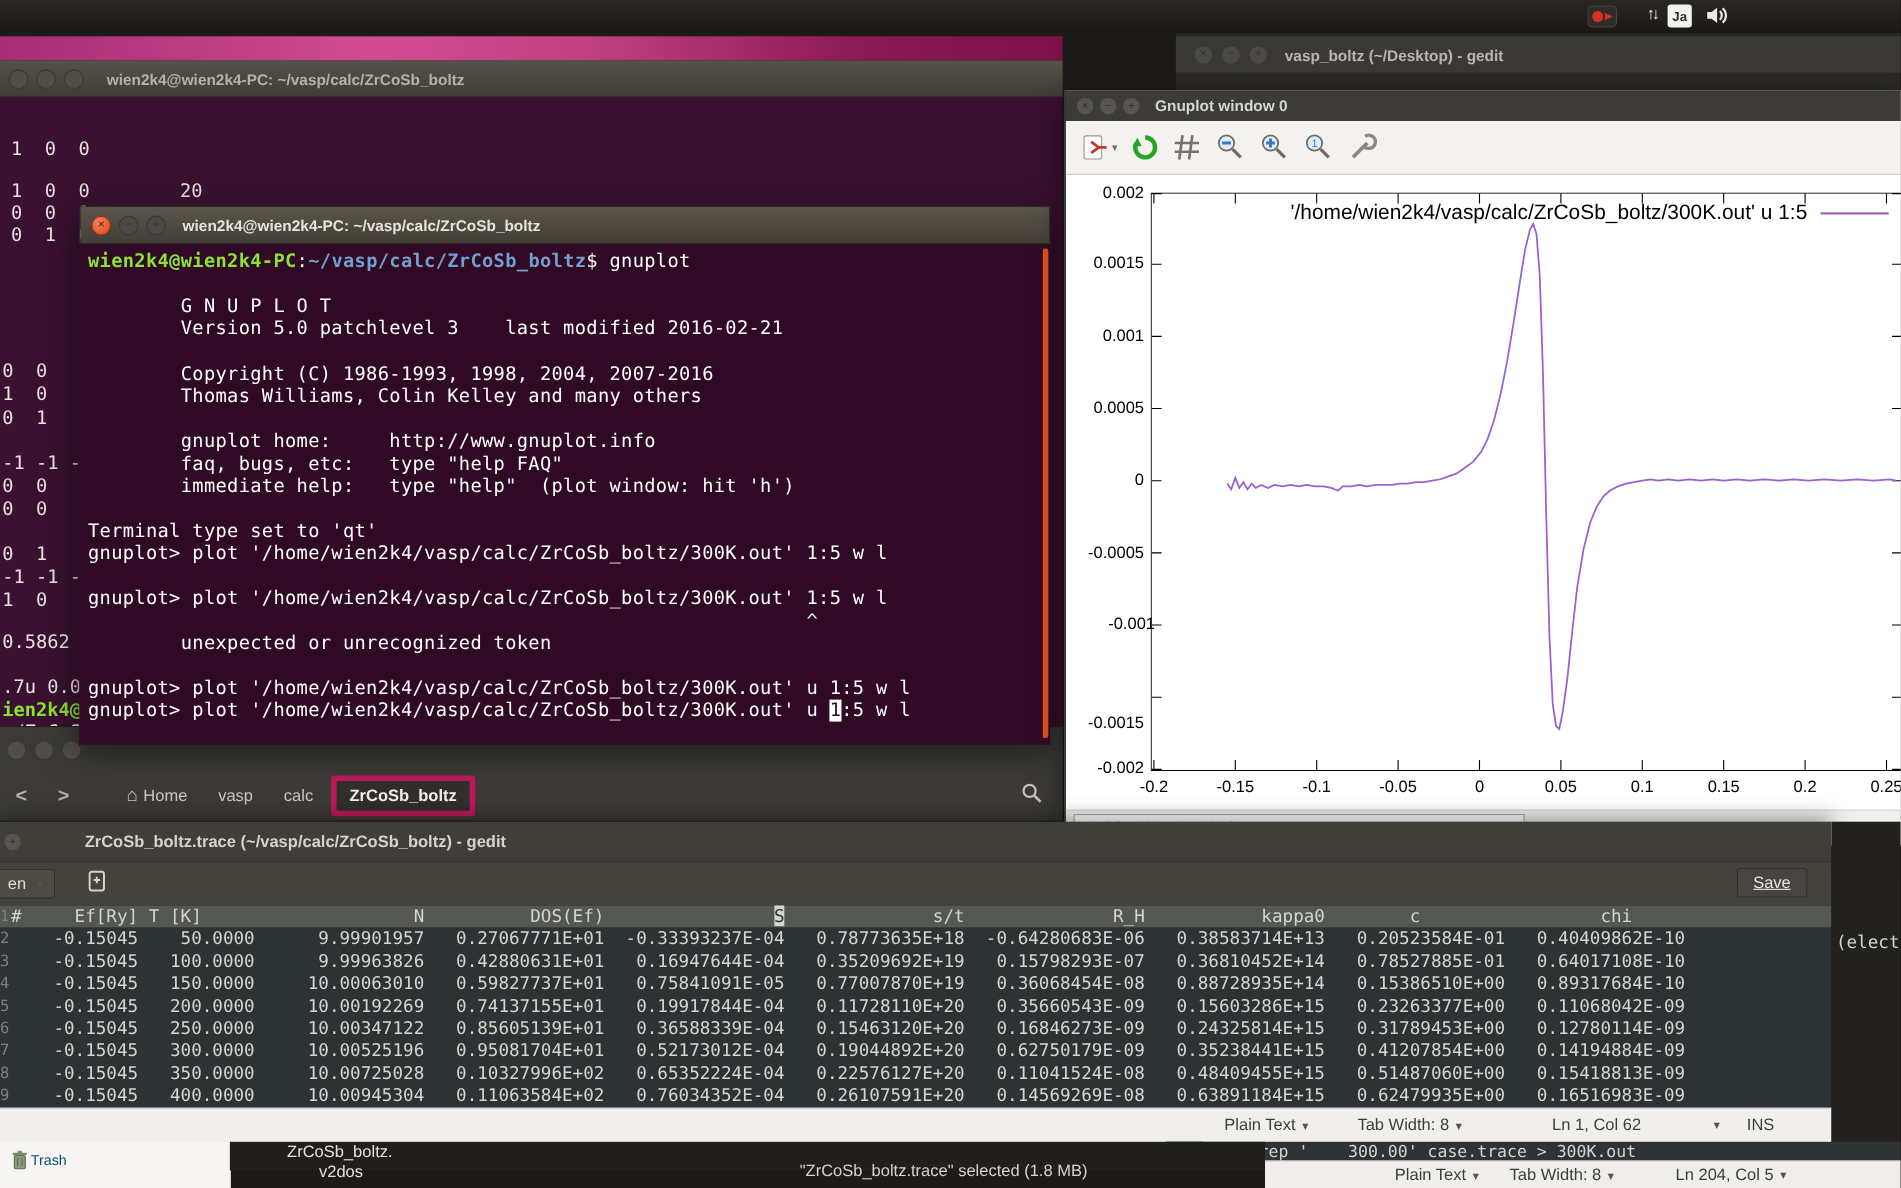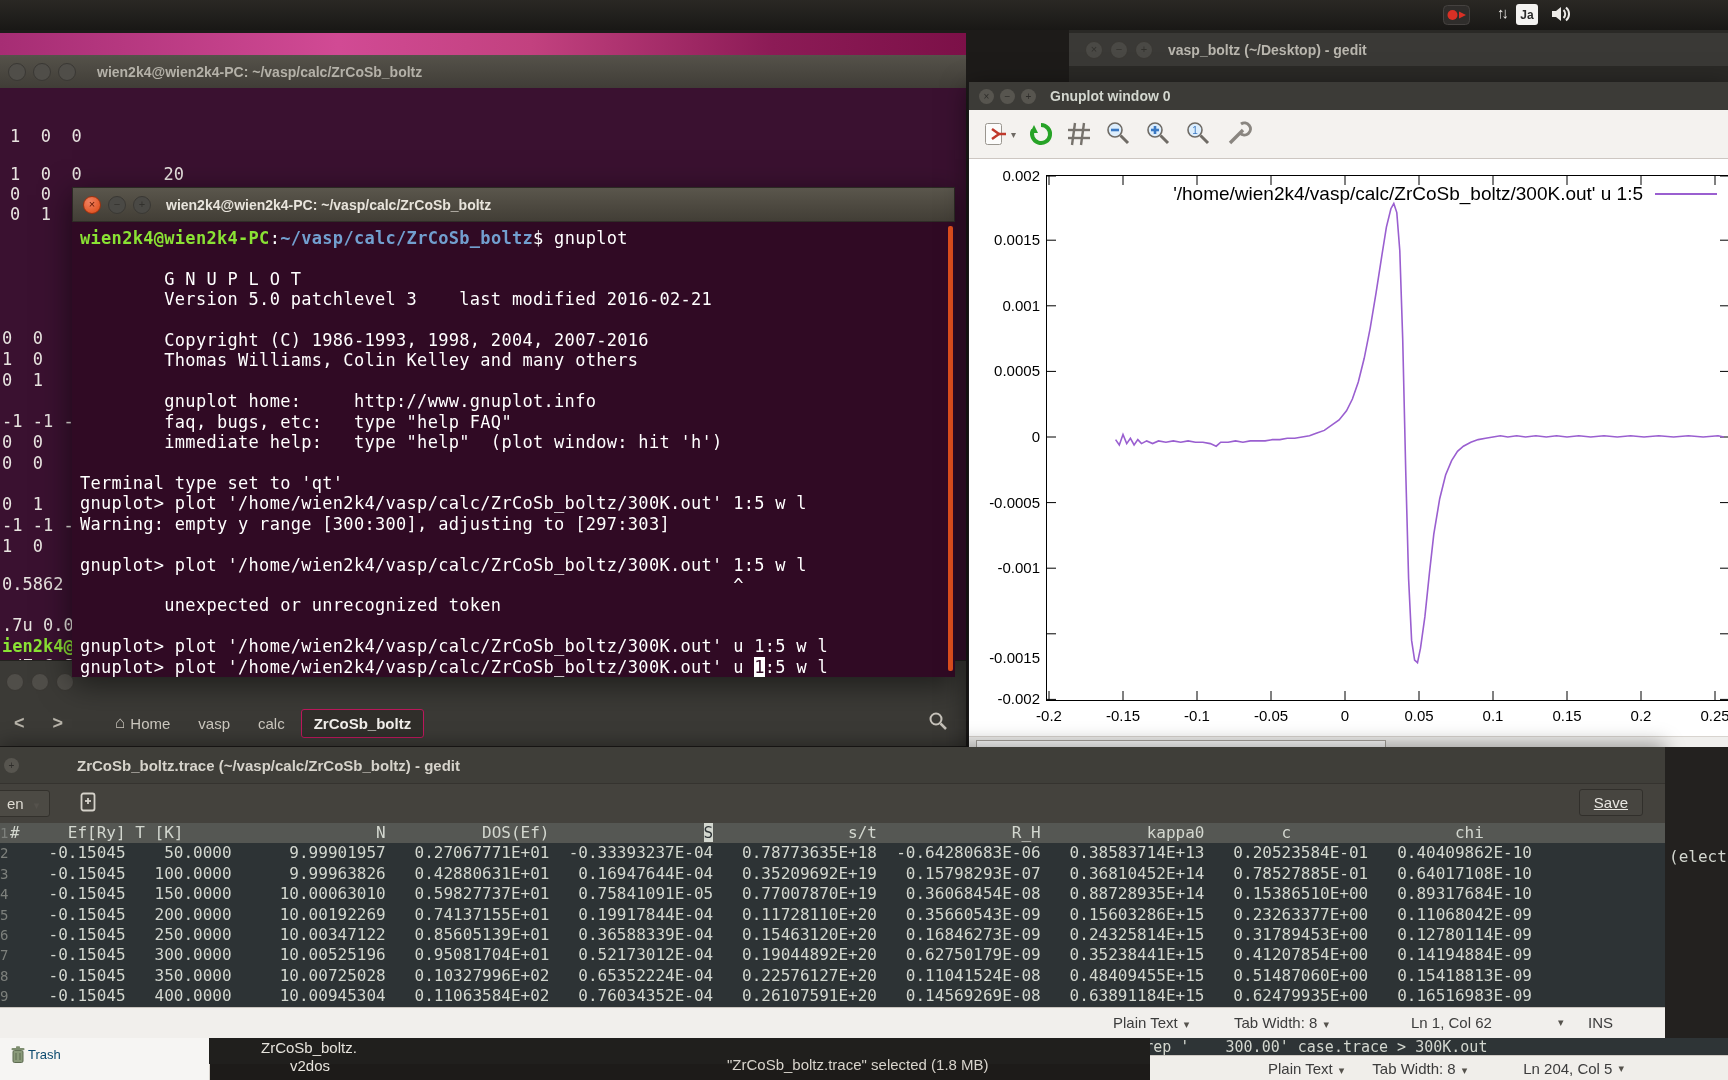--- a/index.html
+++ b/index.html
@@ -28,21 +28,21 @@
   #bg-body{left:0;top:55px;width:966px;height:587px;background:#3a1130;color:#e8e4e0;}
   .bgline{position:absolute;left:10px;font-size:17px;white-space:pre;}
   .frag{position:absolute;left:2px;font-size:17px;white-space:pre;}
   .frag.g{color:#8ae234;font-weight:bold;}
   
   #fm-band{left:0;top:660px;width:966px;height:85px;background:#3b3a36;border-top:1px solid #23221f;}
   #fm-circles{left:6px;top:12px;display:flex;}
   #fm-nav{left:0;top:40px;width:966px;height:44px;display:flex;align-items:center;color:#ccc8bf;}
   .navbtn{font-size:18px;font-weight:bold;color:#b8b4aa;padding:0 14px;}
   .crumb{font-size:15px;padding:5px 12px;margin-left:4px;border-radius:3px;}
-  .crumb.active{background:#312f2b;border:1px solid #be185d;color:#f2f0ec;font-weight:bold;}
+  .crumb.active{background:#312f2b;border:5px solid #be185d;color:#f2f0ec;font-weight:bold;}
   .home-ic{font-size:17px;margin-right:5px;}
   
   #term{left:72px;top:187px;width:883px;height:488px;box-shadow:0 8px 30px rgba(0,0,0,.55);}
   #term-title{height:33px;background:linear-gradient(#5a564c,#423e36);border:1px solid #2b2923;
      border-bottom:1px solid #302d27;display:flex;align-items:center;padding-left:10px;}
   #term-title .t{color:#e8e4dc;font-weight:bold;font-size:14px;margin-left:8px;}
   #term-body{position:relative;height:455px;background:#300a24;overflow:hidden;}
   #term-scrollbar{position:absolute;right:2px;top:4px;width:5px;height:445px;background:#df4f1e;border-radius:2px;}
   #term-lines{position:absolute;left:8px;top:6px;}
   .term-line{font-family:"DejaVu Sans Mono",monospace;font-size:17px;line-height:20.4px;
@@ -238,21 +238,20 @@
           <div class="term-line">&nbsp;</div>
           <div class="term-line"><span>        Copyright (C) 1986-1993, 1998, 2004, 2007-2016</span></div>
           <div class="term-line"><span>        Thomas Williams, Colin Kelley and many others</span></div>
           <div class="term-line">&nbsp;</div>
           <div class="term-line"><span>        gnuplot home:     http://www.gnuplot.info</span></div>
           <div class="term-line"><span>        faq, bugs, etc:   type "help FAQ"</span></div>
           <div class="term-line"><span>        immediate help:   type "help"  (plot window: hit 'h')</span></div>
           <div class="term-line">&nbsp;</div>
           <div class="term-line"><span>Terminal type set to 'qt'</span></div>
           <div class="term-line"><span>gnuplot&gt; plot '/home/wien2k4/vasp/calc/ZrCoSb_boltz/300K.out' 1:5 w l</span></div>
-          <div class="term-line"><span>Warning: empty y range [300:300], adjusting to [297:303]</span></div>
           <div class="term-line">&nbsp;</div>
           <div class="term-line"><span>gnuplot&gt; plot '/home/wien2k4/vasp/calc/ZrCoSb_boltz/300K.out' 1:5 w l</span></div>
           <div class="term-line"><span>                                                              ^</span></div>
           <div class="term-line"><span>        unexpected or unrecognized token</span></div>
           <div class="term-line">&nbsp;</div>
           <div class="term-line"><span>gnuplot&gt; plot '/home/wien2k4/vasp/calc/ZrCoSb_boltz/300K.out' u 1:5 w l</span></div>
           <div class="term-line"><span>gnuplot&gt; plot '/home/wien2k4/vasp/calc/ZrCoSb_boltz/300K.out' u </span><span class="seg-c">1</span><span>:5 w l</span></div>
         </div>
       <div id="term-scrollbar"></div>
     </div>
@@ -386,21 +385,21 @@
           <div class="tick-label-x" style="left: 642px; top: 548px;">0.2</div>
           <div class="tick-label-x" style="left: 716px; top: 548px;">0.25</div>
         </div>
       <div id="ylabels">
           <div class="tick-label-y" style="left: 1px; top: 8px;">0.002</div>
           <div class="tick-label-y" style="left: 1px; top: 72.2px;">0.0015</div>
           <div class="tick-label-y" style="left: 1px; top: 137.8px;">0.001</div>
           <div class="tick-label-y" style="left: 1px; top: 203.4px;">0.0005</div>
           <div class="tick-label-y" style="left: 1px; top: 269px;">0</div>
           <div class="tick-label-y" style="left: 1px; top: 334.6px;">-0.0005</div>
-          <div class="tick-label-y" style="left: 1px; top: 400.2px;">-0.001</div>
+          <div class="tick-label-y" style="left: 1px; top: 400.2px; padding-left: 10px;">-0.001</div>
           <div class="tick-label-y" style="left: 1px; top: 465.8px; margin-top: 24px;">-0.0015</div>
           <div class="tick-label-y" style="left: 1px; top: 531.4px;">-0.002</div>
         </div>
     </div>
     <div id="gp-status">
       <div id="gp-coord">-0.237066, 0.000685545</div>
     </div>
   </div>
 
   <div id="trace" class="abs">

